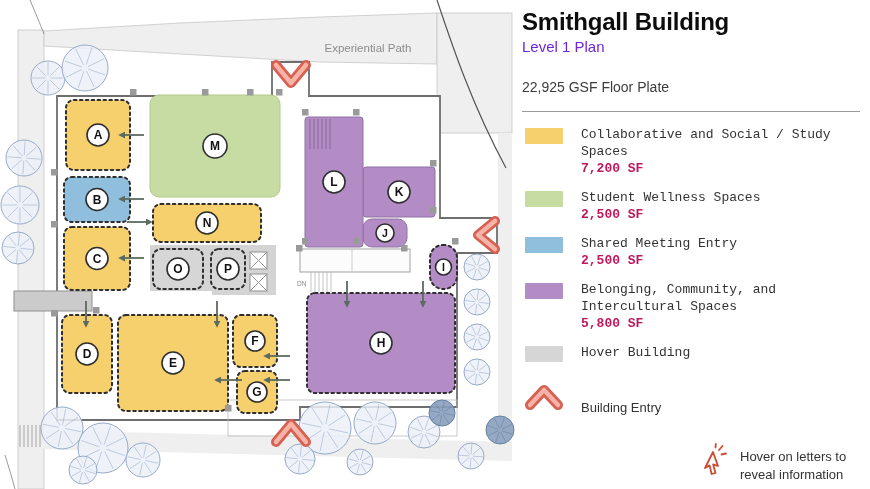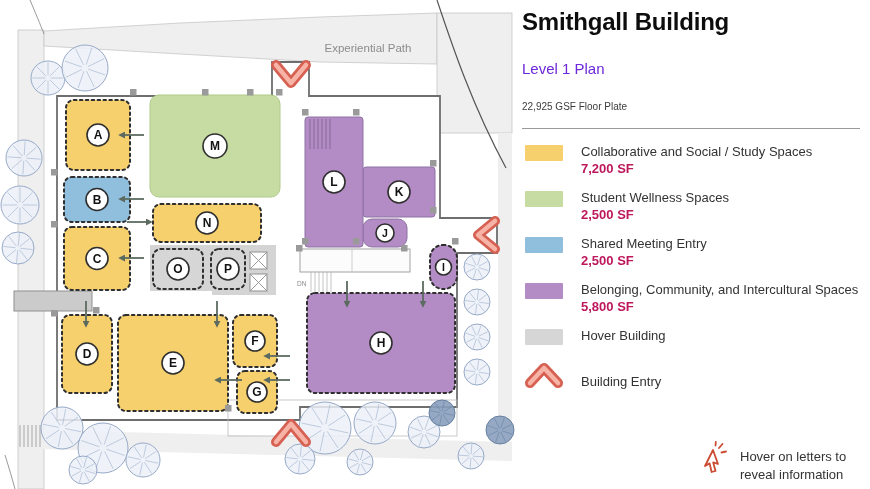--- a/index.html
+++ b/index.html
@@ -1,32 +1,32 @@
 <!DOCTYPE html>
 <html><head>
 <meta charset="utf-8">
 <style>
   html,body{margin:0;padding:0;background:#ffffff;}
   .stage{position:relative;width:870px;height:489px;background:#ffffff;overflow:hidden;
          font-family:"Liberation Sans",sans-serif;color:#1a1a1a;}
   .plan-wrap{position:absolute;left:0;top:0;width:515px;height:353px;}
   .panel{position:absolute;left:522px;top:6px;width:344px;}
-  .title{font-size:24px;font-weight:bold;letter-spacing:-.2px;color:#0d0d0d;margin:2px 0 24px 0;}
+  .title{font-size:24px;font-weight:bold;letter-spacing:-.2px;color:#0d0d0d;margin:2px 0 2px 0;}
   .subtitle{font-size:15px;color:#6d28d9;margin:0 0 24px 0;}
   .prog-title{font-size:16.5px;font-weight:bold;color:#111;margin:0 0 6px 0;}
-  .prog-sub{font-size:10px;color:#3c3c3c;margin:0 0 16px 0;}
+  .prog-sub{font-size:14px;color:#3c3c3c;margin:0 0 16px 0;}
   .divider{width:338px;height:1px;background:#9a9a9a;margin:0 0 14px 0;}
-  .legend{display:flex;flex-direction:column;gap:13px;}
+  .legend{display:flex;flex-direction:column;gap:13px;font-family:Liberation Mono, monospace;}
   .lrow{display:flex;align-items:flex-start;}
   .swatch{width:38px;height:16px;border-radius:1px;margin:2px 18px 0 3px;flex:0 0 auto;}
   .ltext{font-size:13px;line-height:17px;color:#333;}
   .lsf{font-size:13px;font-weight:bold;color:#be185d;margin-top:1px;}
   .entry-row{display:flex;align-items:center;margin-top:6px;}
   .entry-ico{width:38px;margin:0 18px 0 3px;flex:0 0 auto;}
-  .hover-note{position:absolute;left:696px;top:441px;display:flex;align-items:flex-start;}
+  .hover-note{position:absolute;left:696px;top:441px;display:flex;align-items:center;}
   .hover-text{font-size:13px;line-height:17.5px;color:#333;margin-left:12px;margin-top:7px;}
 </style>
 </head>
 <body>
 
 <div class="stage">
 
   <div class="plan-wrap">
     <svg id="plan-svg" width="515" height="489" viewBox="0 0 515 489">
         <rect x="18" y="30" width="26" height="459" fill="#EFEFEF" stroke="#C6C6C6" stroke-width="0.8"></rect>
@@ -471,21 +471,21 @@
             <div class="ltext">Hover Building</div>
           </div>
         </div>
       </div>
 
     <div class="entry-row" style="margin-top:17px;">
       <svg class="entry-ico" width="38" height="28" viewBox="0 0 38 28">
         <polyline points="5,21 19,6 33,21" fill="none" stroke="#D66153" stroke-width="10" stroke-linecap="round" stroke-linejoin="round"></polyline>
         <polyline points="5,21 19,6 33,21" fill="none" stroke="#F6B3A6" stroke-width="4.5" stroke-linecap="round" stroke-linejoin="round"></polyline>
       </svg>
-      <div class="ltext" style="margin-top:10px;">Building Entry</div>
+      <div class="ltext" style="margin-top:20px;">Building Entry</div>
     </div>
   </div>
 
   <div class="hover-note">
     <svg width="32" height="38" viewBox="0 0 32 38">
       <g fill="none" stroke="#CC4B33" stroke-width="1.8" stroke-linecap="round" stroke-linejoin="round">
         <path d="M17 9 L22 23 L17.2 21.4 L19.5 30 L15.6 31 L13.6 22.4 L9 25 Z"></path>
         <path d="M23 7 L26.5 3"></path>
         <path d="M25.5 11.5 L30 10.5"></path>
         <path d="M19.5 4.5 L19.8 1"></path>

